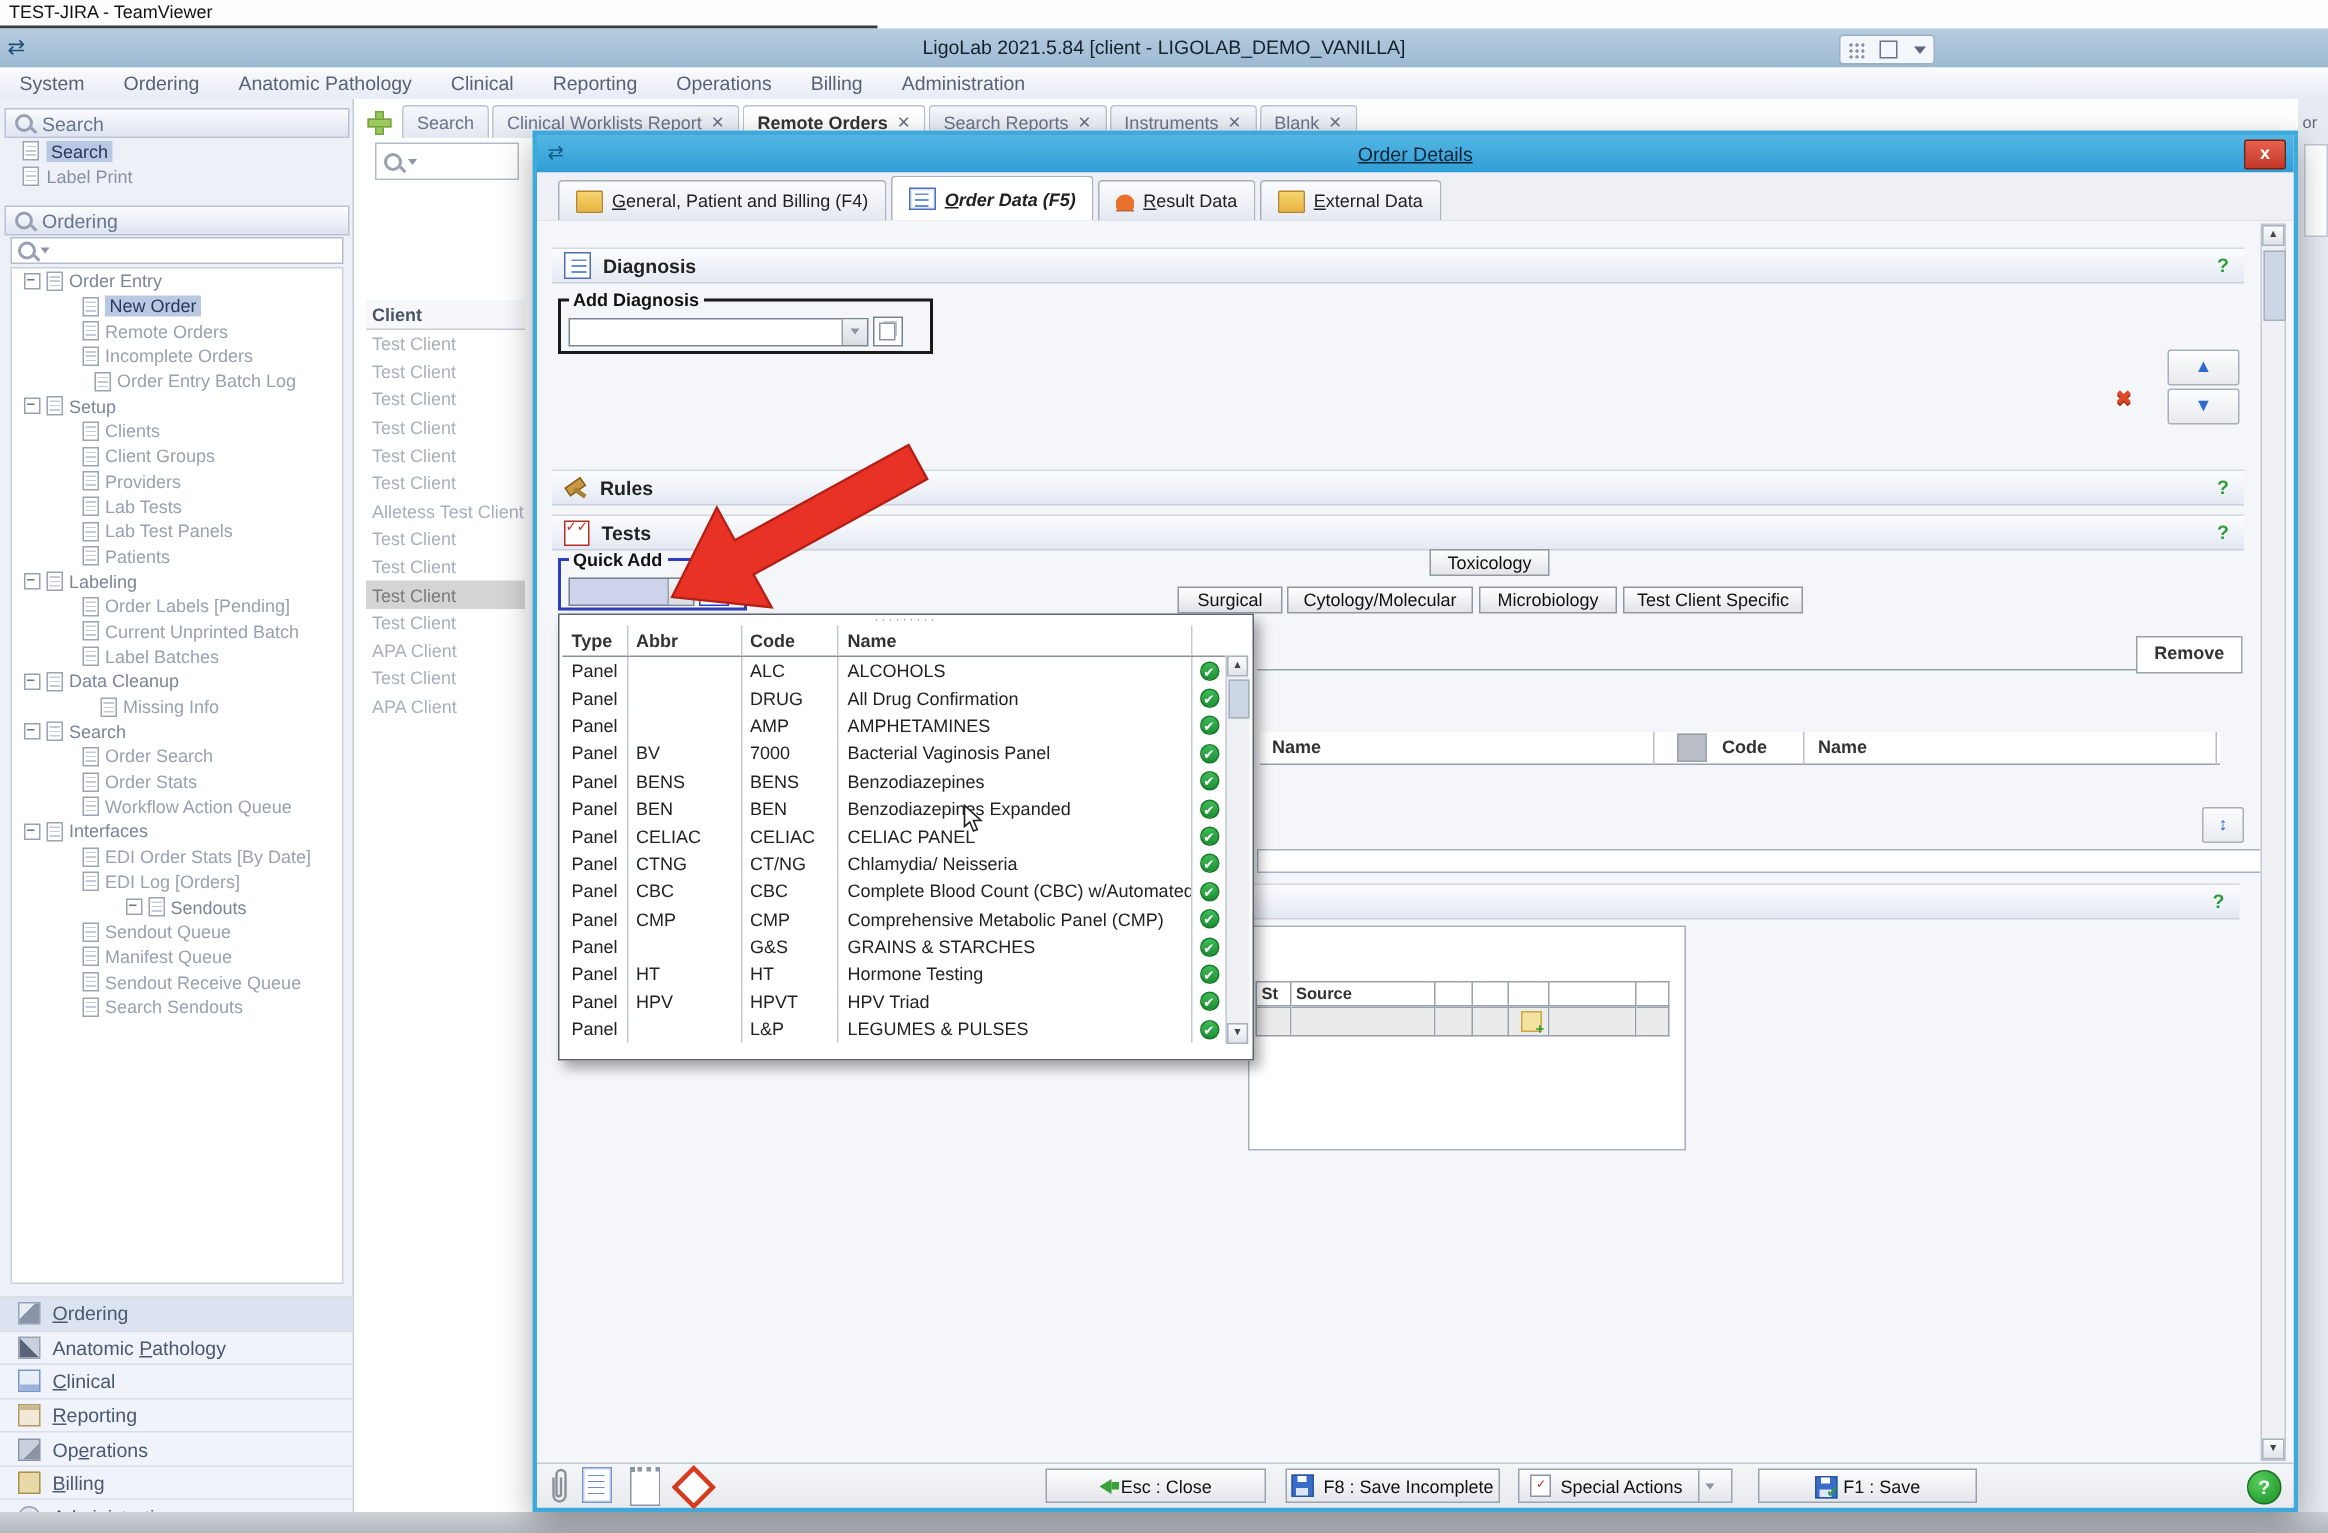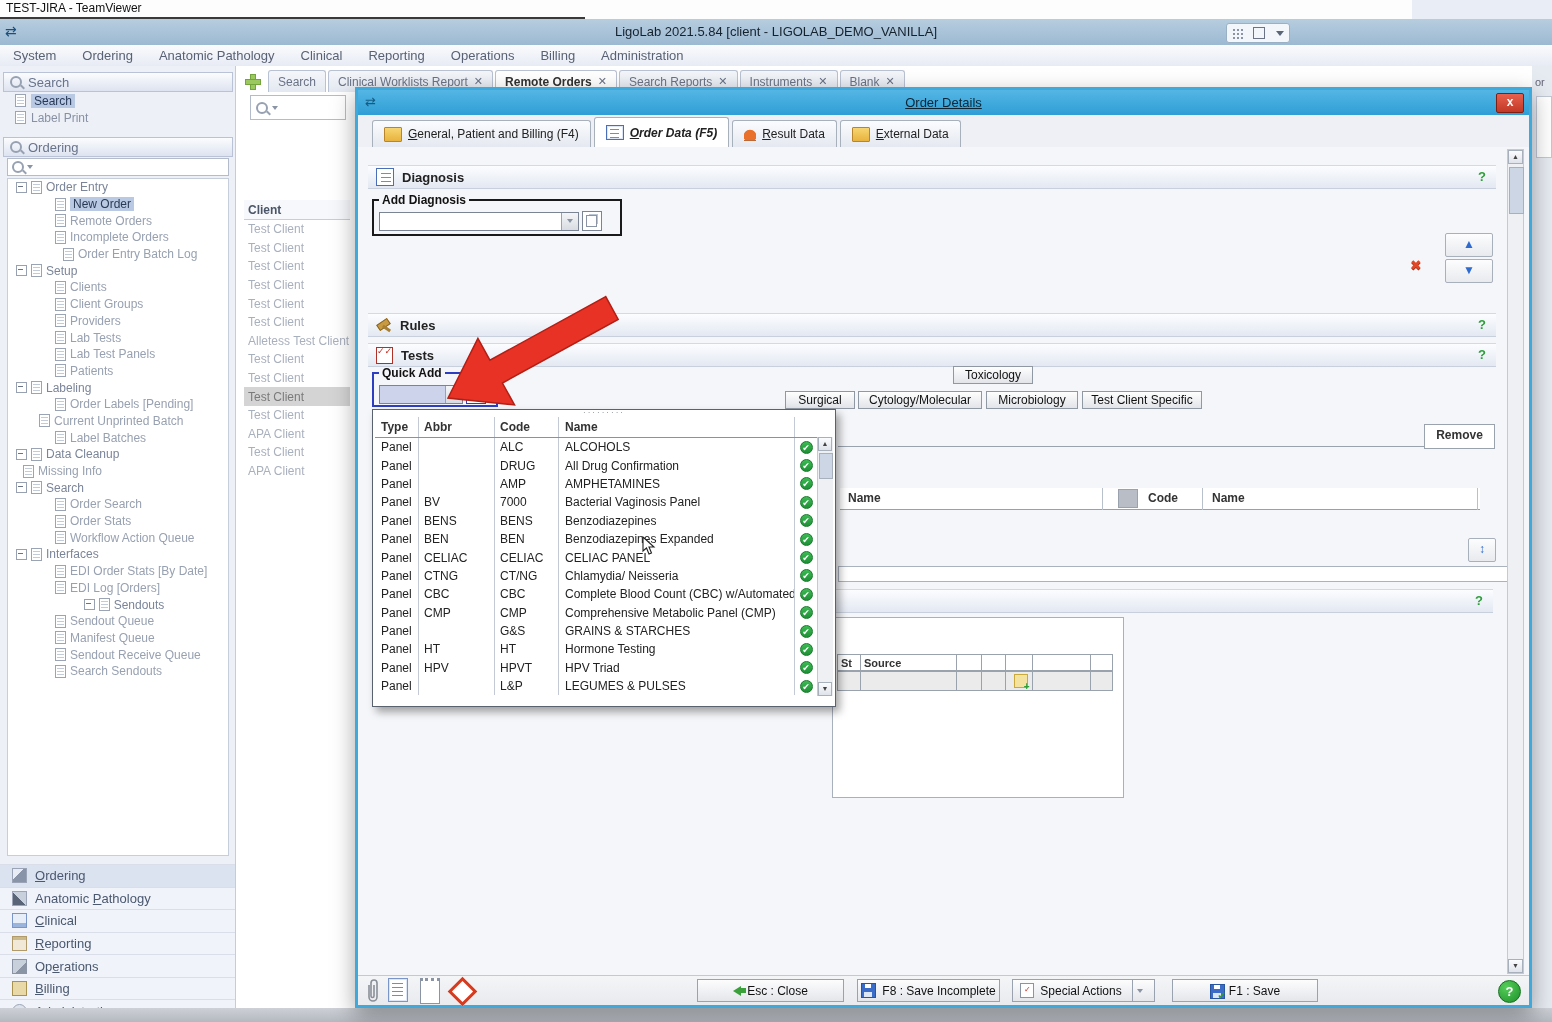--- a/index.html
+++ b/index.html
@@ -1,21 +1,21 @@
 <!DOCTYPE html>
 <html><head>
 <meta charset="utf-8">
 <style>
   html,body{margin:0;padding:0;background:#888;}
   #screen{position:relative;width:1552px;height:1022px;background:#e9edf5;overflow:hidden;
           font-family:"Liberation Sans","DejaVu Sans",sans-serif;font-size:12px;color:#333;}
   .abs{position:absolute;}
 
   
-  #os-bar{left:0;top:0;width:1412px;height:19px;background:#fdfdfd;color:#111;font-size:12px;line-height:17px;padding-left:6px;box-sizing:border-box;}
+  #os-bar{left:0;top:0;width:1552px;height:19px;background:#fdfdfd;color:#111;font-size:12px;line-height:17px;padding-left:6px;box-sizing:border-box;}
   #os-underline{left:0;top:17px;width:585px;height:2px;background:#3a3a3a;}
   #app-bar{left:0;top:19px;width:1552px;height:26px;background:linear-gradient(#b7cddf,#9cb9d2);}
   #app-title{width:100%;text-align:center;line-height:26px;font-size:13px;color:#14222e;}
   #tv-icon{left:5px;top:4px;font-size:14px;color:#1c4f7a;}
   #tv-controls{right:262px;top:4px;width:62px;height:18px;background:#f3f7fb;border:1px solid #9ab0c4;border-radius:3px;display:flex;align-items:center;justify-content:space-around;}
   .grid-dots{width:11px;height:11px;background:radial-gradient(circle,#8a94a4 1px,transparent 1.2px);background-size:4px 4px;}
   .expand-ic{width:10px;height:10px;border:1px solid #6a7486;position:relative;}
   .chev{width:0;height:0;border-left:4px solid transparent;border-right:4px solid transparent;border-top:5px solid #5a6578;}
   #menu-bar{left:0;top:45px;width:1552px;height:21px;background:linear-gradient(#fafbfd,#e7ebf4);border-bottom:1px solid #cfd6e2;display:flex;align-items:center;}
   .menu-item{padding:0 13px;font-size:13px;color:#596274;line-height:21px;cursor:default;}
@@ -125,21 +125,21 @@
   .qa-c5{width:22px;flex:none;height:100%;display:flex;align-items:center;justify-content:center;}
   .check-circle{width:13px;height:13px;border-radius:50%;background:linear-gradient(#3dbb55,#1f8f36);border:1px solid #177a2a;color:#fff;font-size:9px;line-height:13px;text-align:center;box-sizing:border-box;}
   #qa-scroll{position:absolute;right:2px;top:27px;width:15px;bottom:10px;background:#eef0f4;border-left:1px solid #c3cad6;}
   .scr-btn{position:absolute;left:0;width:14px;height:14px;background:linear-gradient(#fbfcfe,#dfe3ea);border:1px solid #a8b0bc;text-align:center;line-height:12px;font-size:7px;color:#444;box-sizing:border-box;}
   .scr-thumb{position:absolute;left:1px;width:12px;background:#cdd6e4;border:1px solid #a8b0bc;}
 
   
   #dlg-vscroll{position:absolute;right:5px;top:2px;width:17px;height:825px;background:#eef0f4;border:1px solid #c3cad6;box-sizing:border-box;}
 
   
-  #samples-outer{position:absolute;left:474px;top:470px;width:292px;height:181px;background:#fff;border:1px solid #a8b0bc;box-sizing:border-box;}
+  #samples-outer{position:absolute;left:474px;top:470px;width:292px;height:150px;background:#fff;border:1px solid #a8b0bc;box-sizing:border-box;}
   .smp-row{display:flex;}
   .smp-cell{border:1px solid #9aa2ae;border-left:none;font-size:11px;font-weight:bold;height:17px;display:flex;align-items:center;padding-left:3px;box-sizing:border-box;}
   .smp-cell:first-child{border-left:1px solid #9aa2ae;}
   .smp-data .smp-cell{background:#ebebeb;height:20px;font-weight:normal;}
   .ic-addpage{width:12px;height:12px;background:#f3e2a0;border:1px solid #caa93c;position:relative;margin:auto;}
   .ic-addpage:after{content:"+";position:absolute;right:-3px;bottom:-5px;color:#2f9e3a;font-weight:bold;font-size:10px;}
 
   
   #dlg-footer{position:absolute;left:0;bottom:0;width:1171px;height:29px;background:linear-gradient(#f4f5f7,#e9eaee);border-top:1px solid #c3c8d2;}
   .f-btn{position:absolute;top:3px;height:23px;background:linear-gradient(#fdfdfe,#e4e6ea);border:1px solid #9aa2b0;font-size:12px;color:#111;display:flex;align-items:center;justify-content:center;gap:6px;box-sizing:border-box;}
@@ -279,36 +279,36 @@
       <div class="tree-item t-folder" style="padding-left: 8px;">
         <span class="expander"></span>
         <span class="ic ic-page tree-ic"></span>
         <span class="lbl">Labeling</span>
       </div>
       <div class="tree-item t-page" style="padding-left: 32px;">
         <span class="expander"></span>
         <span class="ic ic-page tree-ic"></span>
         <span class="lbl">Order Labels [Pending]</span>
       </div>
-      <div class="tree-item t-page" style="padding-left: 16px;">
+      <div class="tree-item t-page" style="padding-left: 32px;">
         <span class="expander"></span>
         <span class="ic ic-page tree-ic"></span>
         <span class="lbl">Current Unprinted Batch</span>
       </div>
       <div class="tree-item t-page" style="padding-left: 32px;">
         <span class="expander"></span>
         <span class="ic ic-page tree-ic"></span>
         <span class="lbl">Label Batches</span>
       </div>
       <div class="tree-item t-folder" style="padding-left: 8px;">
         <span class="expander"></span>
         <span class="ic ic-page tree-ic"></span>
         <span class="lbl">Data Cleanup</span>
       </div>
-      <div class="tree-item t-page" style="">
+      <div class="tree-item t-page" style="padding-left: 32px; margin-left: 12px;">
         <span class="expander"></span>
         <span class="ic ic-page tree-ic"></span>
         <span class="lbl">Missing Info</span>
       </div>
       <div class="tree-item t-folder" style="padding-left: 8px;">
         <span class="expander"></span>
         <span class="ic ic-page tree-ic"></span>
         <span class="lbl">Search</span>
       </div>
       <div class="tree-item t-page" style="padding-left: 32px;">

